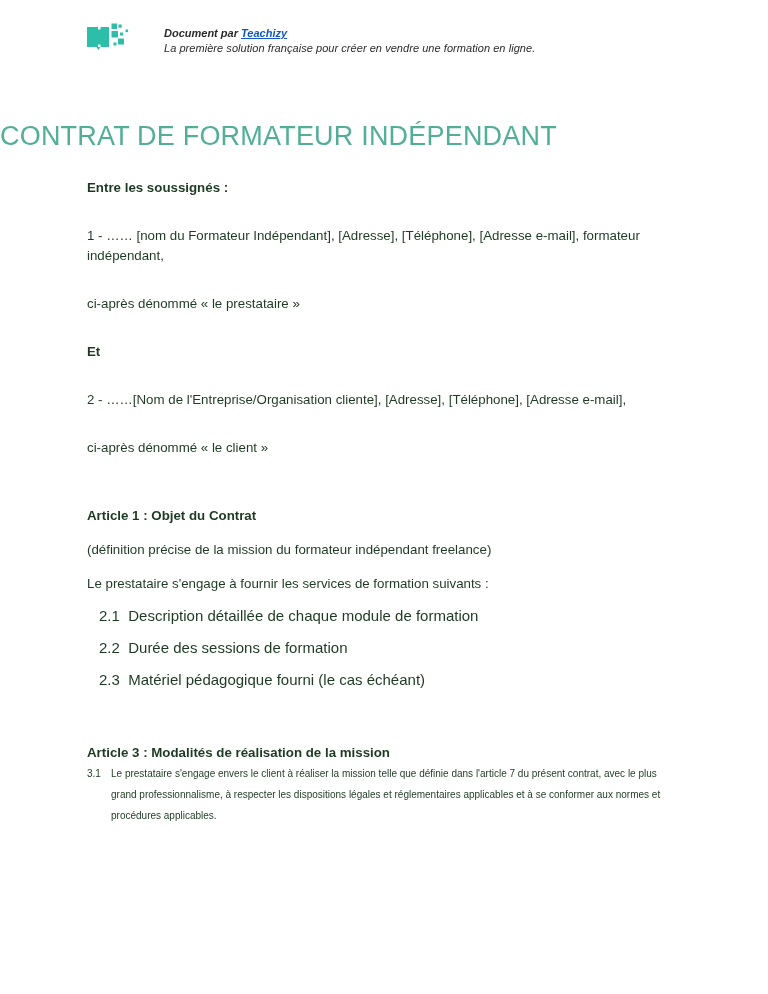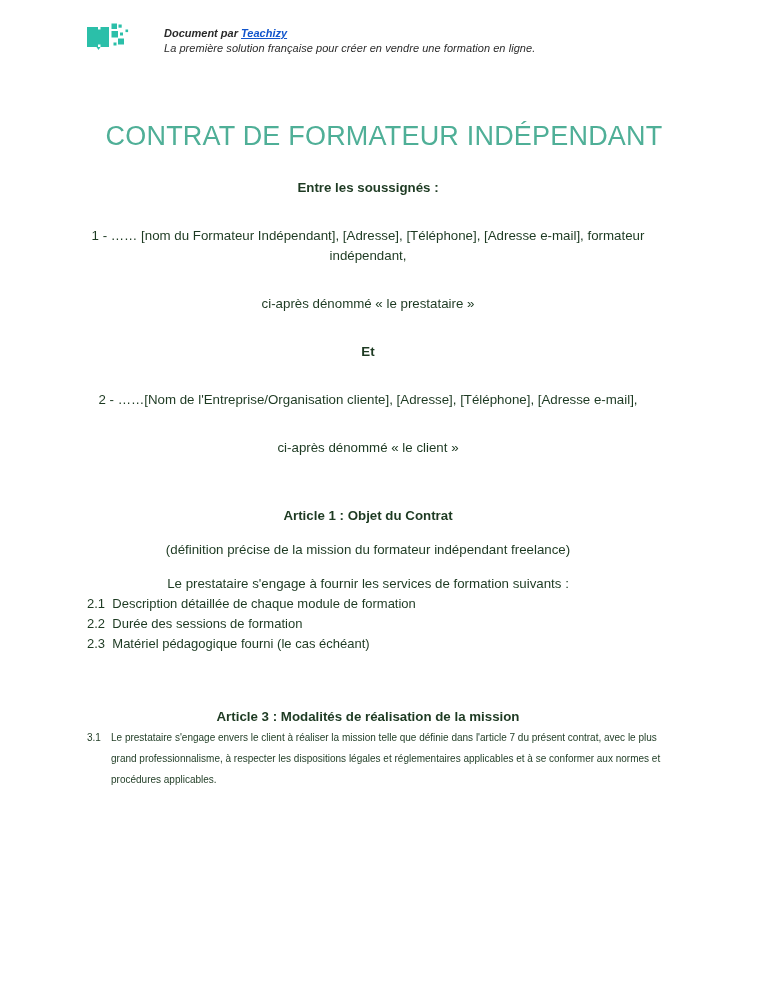--- a/index.html
+++ b/index.html
@@ -71,59 +71,57 @@
     font-weight: 400;
     letter-spacing: 0.05px;
   }
 
   
   .doc-title {
     position: absolute;
     left: 0;
     right: 0;
     top: 101px;
-    text-align: center;
     font-size: 27px;
     line-height: 34px;
     font-weight: 400;
     color: #4faf97;
     letter-spacing: 0.2px;
   }
 
   
   .doc-body {
     position: absolute;
     left: 87px;
     top: 178px;
     width: 562px;
   }
 
   .blk {
     font-size: 13.3px;
     line-height: 20px;
     color: #1d3a22;
     margin: 0;
-    text-align: center;
   }
 
   .blk.bold {
     font-weight: 700;
   }
 
   .sp-0  { margin-top: 0; }
   .sp-m  { margin-top: 28px; }
   .sp-l  { margin-top: 48px; }
   .sp-xl { margin-top: 53px; }
   .sp-after-h { margin-top: 14px; }
 
   
   .num-item {
-    font-size: 13px;
+    font-size: 15px;
     line-height: 20px;
-    margin: 0;
+    margin: 12px;
   }
 
   
   .hang {
     display: flex;
     font-size: 10px;
     line-height: 21px;
     margin: 0;
     width: 588px;
   }

